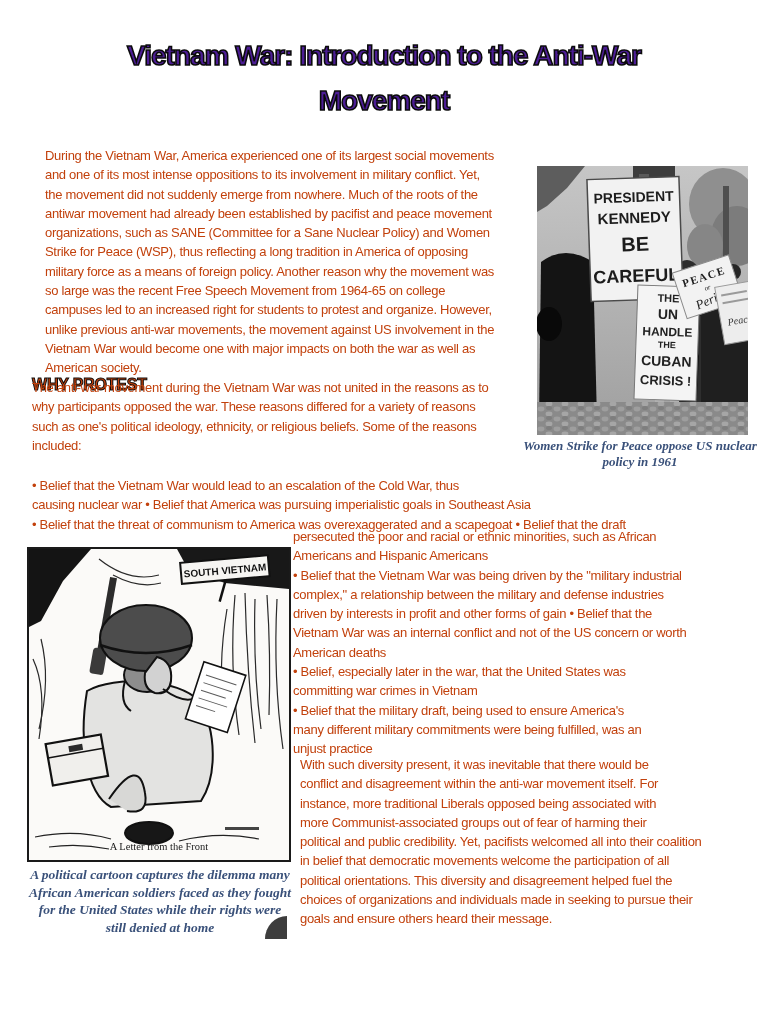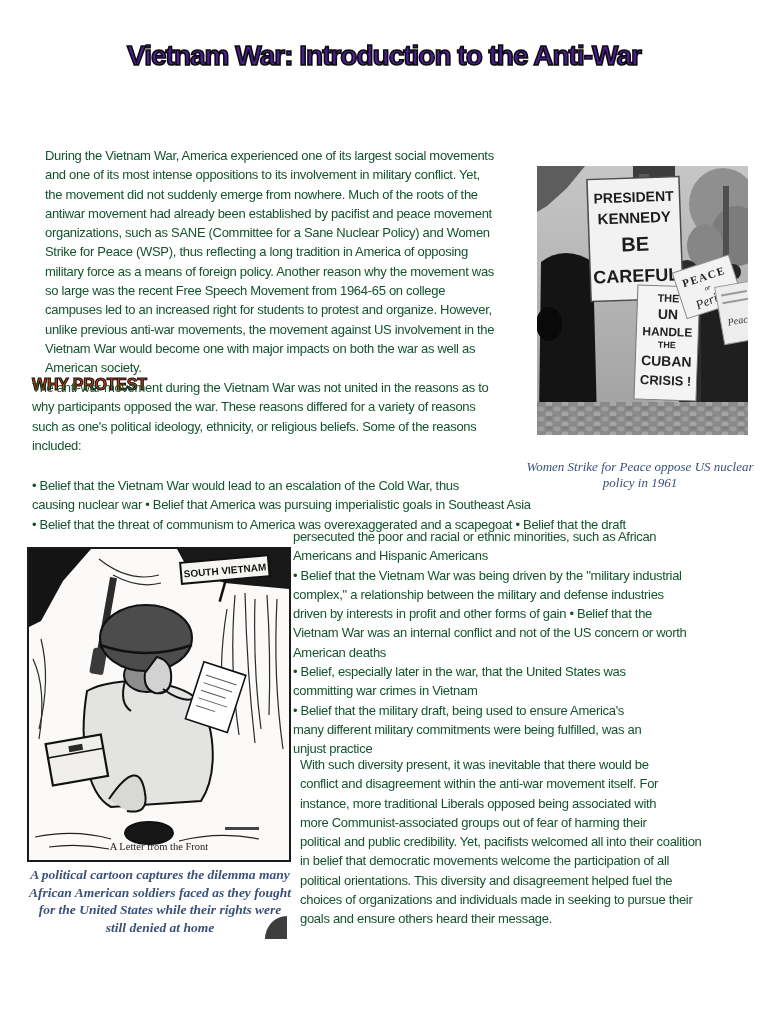--- a/index.html
+++ b/index.html
@@ -10,51 +10,52 @@
   .abs{position:absolute;}
   
   .doc-title{
     left:0;right:0;top:33px;text-align:center;color:#4c1d95;
     font-weight:bold;font-size:28px;line-height:45px;letter-spacing:-1px;
     -webkit-text-stroke:1.6px #0a0a0a;
   }
   
   .body-txt{
     font-size:13px;line-height:19.3px;letter-spacing:-0.3px;
-    white-space:pre;color:#14532d;
+    white-space:pre;color:#c2410c;
   }
   .sec-heading{
     font-weight:bold;font-size:16px;color:#c2410c;letter-spacing:-0.2px;
     -webkit-text-stroke:1px #0a0a0a;
   }
   .caption{
     font-family:"Liberation Serif","DejaVu Serif",serif;font-style:italic;
     color:#3a517a;text-align:center;white-space:pre;
   }
-  .photo-caption{font-size:13px;line-height:16px;font-weight:400;margin-top:21px;}
+  .photo-caption{font-size:13px;line-height:16px;font-weight:700;}
   .cartoon-caption{font-size:13.5px;line-height:17.5px;font-weight:600;}
   figure{margin:0;}
   .photo-fig{left:537px;top:166px;width:211px;height:269px;}
   .cartoon-fig{
     left:27px;top:547px;width:260px;height:311px;
     border:2px solid #1a1a1a;background:#fbfaf8;
   }
   .page-curl{
     left:265px;top:916px;width:22px;height:23px;background:#3d3d3d;
     border-radius:100% 0 0 0;
   }
   svg{display:block;}
   svg text{font-family:"Liberation Sans","DejaVu Sans",sans-serif;}
   svg text.serif{font-family:"Liberation Serif","DejaVu Serif",serif;}
 </style>
 </head>
 <body>
 
 <header class="abs doc-title">
   <div>Vietnam War: Introduction to the Anti-War</div>
+  <div>Movement</div>
 </header>
 
 <div class="abs body-txt" style="left:45px;top:146px;width:510px;">During the Vietnam War, America experienced one of its largest social movements
 and one of its most intense oppositions to its involvement in military conflict. Yet,
 the movement did not suddenly emerge from nowhere. Much of the roots of the
 antiwar movement had already been established by pacifist and peace movement
 organizations, such as SANE (Committee for a Sane Nuclear Policy) and Women
 Strike for Peace (WSP), thus reflecting a long tradition in America of opposing
 military force as a means of foreign policy. Another reason why the movement was
 so large was the recent Free Speech Movement from 1964-65 on college

